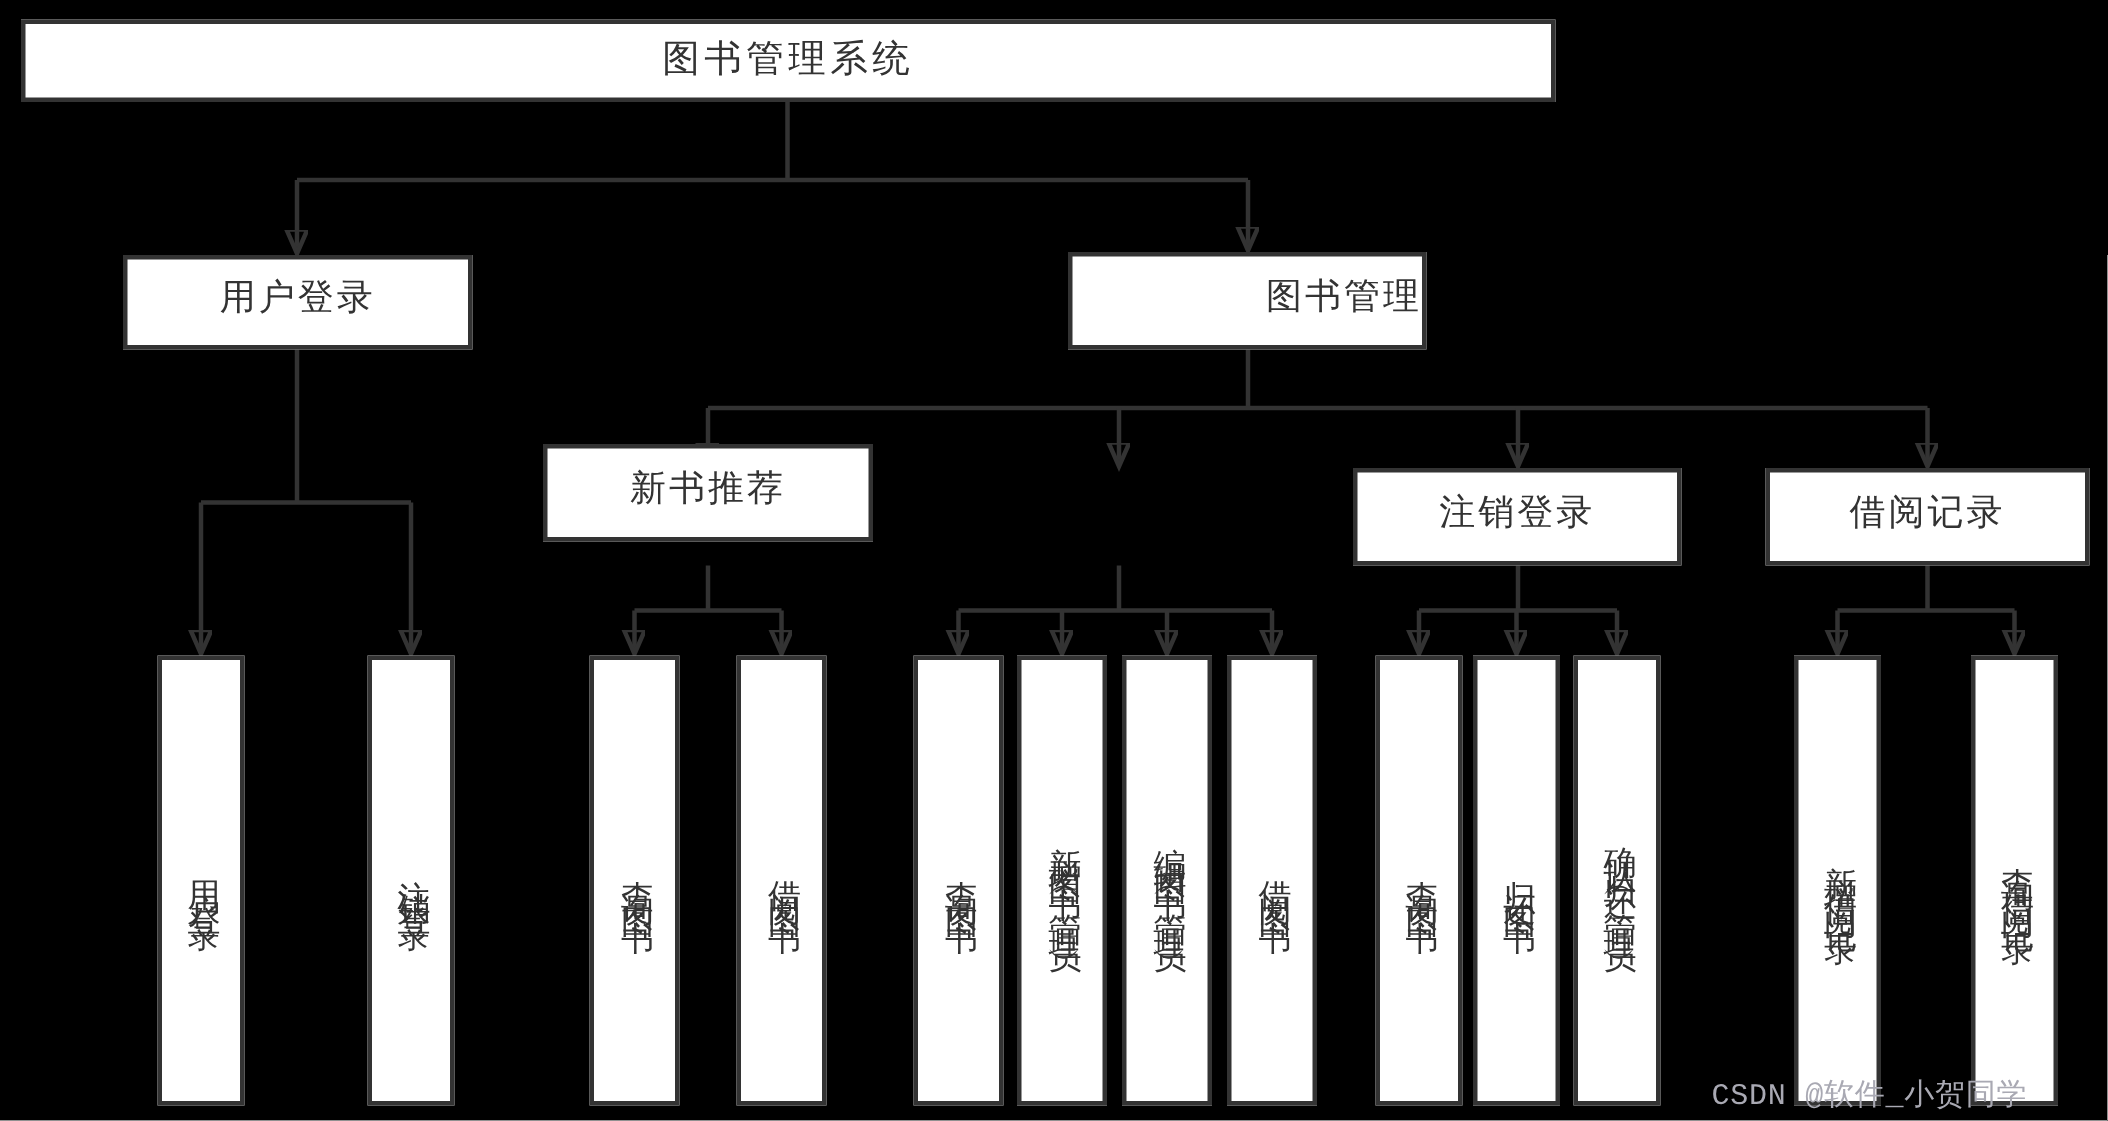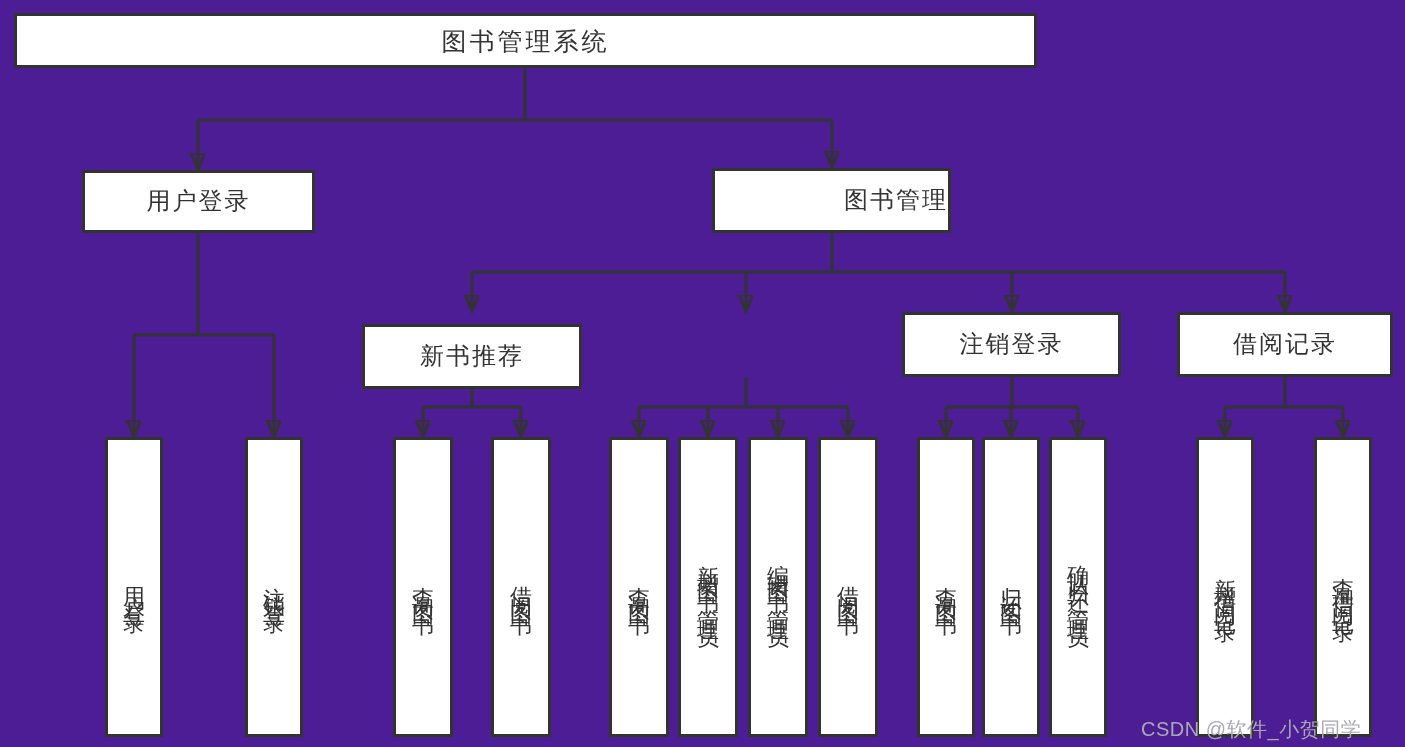--- a/index.html
+++ b/index.html
@@ -4,22 +4,22 @@
 <style>
   html, body {
     margin: 0;
     padding: 0;
     background: #ffffff;
   }
   .stage {
     position: relative;
     width: 1405px;
     height: 747px;
-    background: #4c1d95;
-    font-family: Liberation Sans, sans-serif;
+    background: #000000;
+    font-family: Liberation Mono, monospace;
     color: #333333;
     overflow: hidden;
   }
   svg.connectors {
     position: absolute;
     left: 0;
     top: 0;
     width: 1405px;
     height: 747px;
     pointer-events: none;
@@ -142,21 +142,21 @@
     <span>图书管理系统</span>
   </div>
 
   <div class="node hlabel" style="left:82px; top:170px; width:233px; height:63px;">
     <span>用户登录</span>
   </div>
   <div class="node hlabel" style="left:712px; top:168px; width:239px; height:65px;justify-content:flex-end;">
     <span>图书管理</span>
   </div>
 
-  <div class="node hlabel" style="left:362px; top:324px; width:220px; height:65px;">
+  <div class="node hlabel" style="left:362px; top:296px; width:220px; height:65px;">
     <span>新书推荐</span>
   </div>
   <div class="node hlabel" style="left:902px; top:312px; width:219px; height:65px;">
     <span>注销登录</span>
   </div>
   <div class="node hlabel" style="left:1177px; top:312px; width:216px; height:65px;">
     <span>借阅记录</span>
   </div>
 
   <div class="node vbox" style="left:105px; width:58px;">

